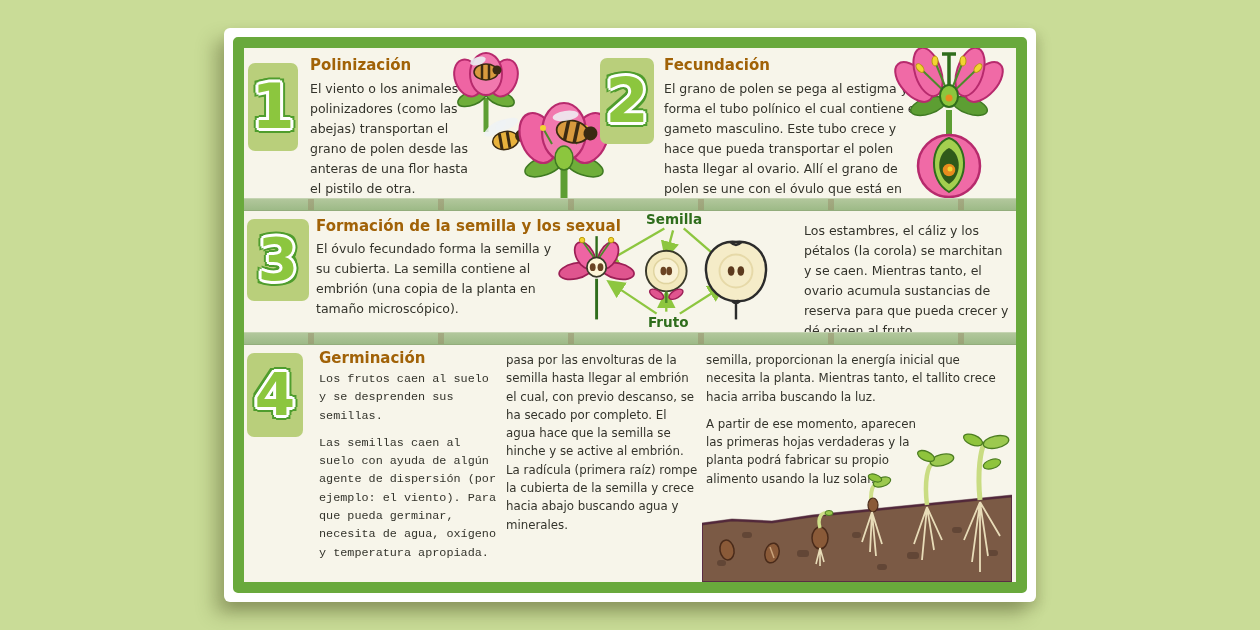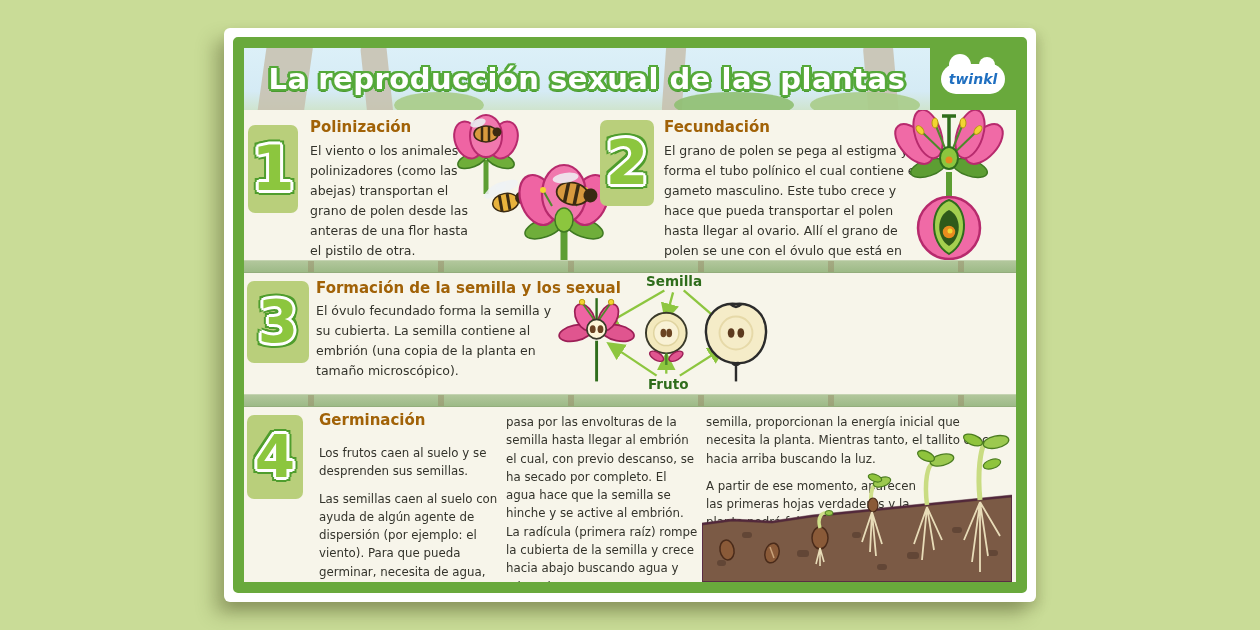--- a/index.html
+++ b/index.html
@@ -84,35 +84,20 @@
   .body-text p + p { margin-top:9px; }
   .row4 .body-text { font-size:11.8px; line-height:1.55; }
   .abs { position:absolute; }
 </style>
 </head>
 <body>
 
 <div class="card">
   <div class="frame">
 
-    <div class="title-band">
-      <div class="trunk t1"></div>
-      <div class="trunk t2"></div>
-      <div class="trunk t3"></div>
-      <div class="trunk t4"></div>
-      <div class="bush b1"></div>
-      <div class="bush b2"></div>
-      <div class="bush b3"></div>
-      <h1 class="title">La reproducción sexual de las plantas</h1>
-      <div class="logo-box">
-        <div class="cloud">
-          <span class="brand">twinkl</span>
-        </div>
-      </div>
-    </div>
 
     <div class="row row1">
 
       <div class="badge" style="left:4px; top:15px; width:50px; height:88px;">
         <span style="font-size:62px;">1</span>
       </div>
       <div class="heading" style="left:66px; top:8px;">Polinización</div>
       <div class="body-text" style="left:66px; top:31px; width:160px;">El viento o los animales polinizadores (como las abejas) transportan el grano de polen desde las anteras de una flor hasta el pistilo de otra.</div>
 
       <svg class="abs" style="left:180px; top:-2px;" width="185" height="152" viewBox="0 0 185 152">
@@ -261,31 +246,32 @@
           <path d="M178,93 q4,4 8,0" fill="none" stroke="#2b2b2b" stroke-width="2.5"></path>
           <line x1="182" y1="92" x2="182" y2="112" stroke="#2b2b2b" stroke-width="2.5"></line>
           <circle cx="182" cy="62" r="17" fill="none" stroke="#e6d9a8" stroke-width="2"></circle>
           <ellipse cx="177" cy="62" rx="3.5" ry="5" fill="#5c3a1e"></ellipse>
           <ellipse cx="187" cy="62" rx="3.5" ry="5" fill="#5c3a1e"></ellipse>
         </g>
         <text x="118" y="13" text-anchor="middle" font-size="14" font-weight="bold" fill="#2f6d1c">Semilla</text>
         <text x="112" y="120" text-anchor="middle" font-size="14" font-weight="bold" fill="#2f6d1c">Fruto</text>
       </svg>
 
+      <div class="body-text" style="left:560px; top:10px; width:208px;">Los estambres, el cáliz y los pétalos (la corola) se marchitan y se caen. Mientras tanto, el ovario acumula sustancias de reserva para que pueda crecer y dé origen al fruto.</div>
     </div>
 
     <div class="divider"></div>
 
     <div class="row row4">
       <div class="badge" style="left:3px; top:8px; width:56px; height:84px;">
         <span style="font-size:58px;">4</span>
       </div>
       <div class="heading" style="left:75px; top:4px;">Germinación</div>
 
-      <div class="body-text" style="left:75px; top:37px; width:180px;">
+      <div class="body-text" style="left:75px; top:25px; width:180px;font-family:Liberation Mono, monospace;">
         <p>Los frutos caen al suelo y se desprenden sus semillas.</p>
         <p>Las semillas caen al suelo con ayuda de algún agente de dispersión (por ejemplo: el viento). Para que pueda germinar, necesita de agua, oxígeno y temperatura apropiada.</p>
 
       </div>
 
       <div class="body-text" style="left:262px; top:6px; width:192px;">
         <p>pasa por las envolturas de la semilla hasta llegar al embrión el cual, con previo descanso, se ha secado por completo. El agua hace que la semilla se hinche y se active al embrión. La radícula (primera raíz) rompe la cubierta de la semilla y crece hacia abajo buscando agua y minerales.</p>
 
       </div>
 

